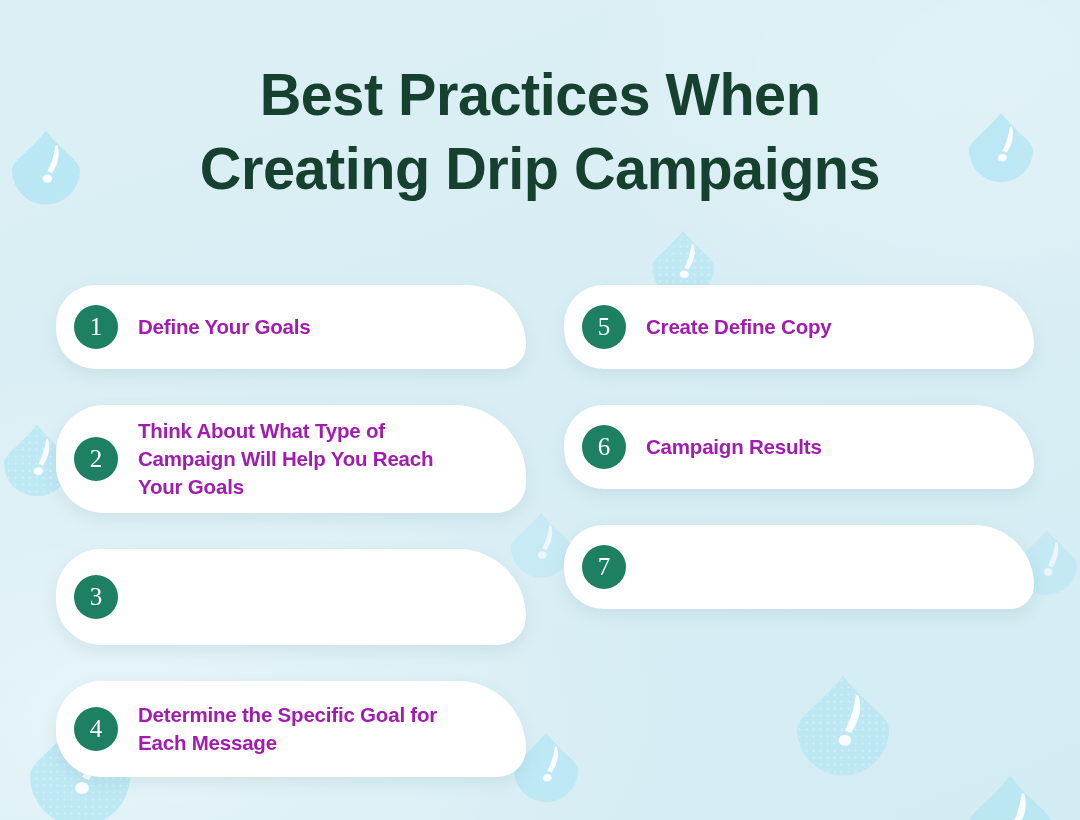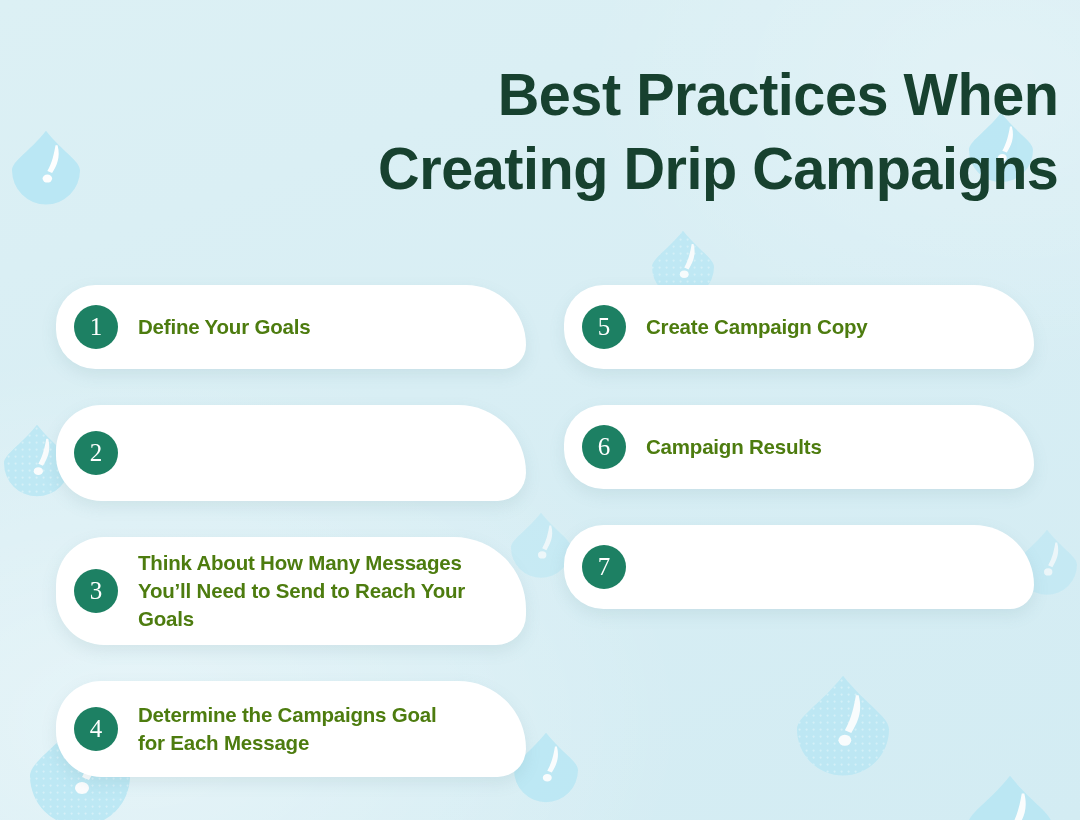--- a/index.html
+++ b/index.html
@@ -22,21 +22,21 @@
   #droplets {
     position:absolute; inset:0;
     width:1080px; height:820px;
     pointer-events:none;
   }
 
   
   .title-wrap {
     position:absolute;
     top:58px; left:0; right:0;
-    text-align:right;
+    text-align:center;
     z-index:3;
   }
   .title {
     font-family:"Liberation Sans", sans-serif;
     font-weight:bold;
     font-size:60px;
     line-height:1.24;
     letter-spacing:-0.5px;
     color:#17412f;
     transform:scaleX(0.96);
@@ -86,21 +86,21 @@
     margin-right:20px;
     user-select:none;
   }
 
   .card-label {
     font-family:"Liberation Sans", sans-serif;
     font-weight:bold;
     font-size:20.5px;
     line-height:1.37;
     letter-spacing:-0.2px;
-    color:#4d7c0f;
+    color:#a21caf;
     max-width:330px;
   }
 </style>
 </head>
 <body>
 
 <svg id="droplets" viewBox="0 0 1080 820" xmlns="http://www.w3.org/2000/svg" aria-hidden="true">
   <defs>
     <pattern id="dotTex" width="7" height="7" patternUnits="userSpaceOnUse">
       <circle cx="1.6" cy="1.6" r="1.1" fill="#ffffff" opacity="0.55"></circle>
@@ -224,34 +224,34 @@
 </div>
 
 <div class="columns">
   <div class="col col-left" id="col-left">
       <div class="card">
         <div class="badge">1</div>
         <div class="card-label">Define Your Goals</div>
       </div>
       <div class="card tall">
         <div class="badge">2</div>
+        <div class="card-label">Think About What Type of Campaign Will Help You Reach Your Goals</div>
       </div>
       <div class="card tall">
         <div class="badge">3</div>
-        <div class="card-label">Think About How Many Messages You’ll Need to Send to Reach Your Goals</div>
       </div>
       <div class="card tall">
         <div class="badge">4</div>
-        <div class="card-label">Determine the Campaigns Goal for Each Message</div>
+        <div class="card-label">Determine the Specific Goal for Each Message</div>
       </div>
     </div>
   <div class="col col-right" id="col-right">
       <div class="card" style="margin-bottom: 36px;">
         <div class="badge">5</div>
-        <div class="card-label">Create Campaign Copy</div>
+        <div class="card-label">Create Define Copy</div>
       </div>
       <div class="card" style="margin-top: 24px; margin-bottom: 36px;">
         <div class="badge">6</div>
         <div class="card-label">Campaign Results</div>
       </div>
       <div class="card" style="margin-top: 24px;">
         <div class="badge">7</div>
       </div>
     </div>
 </div>

